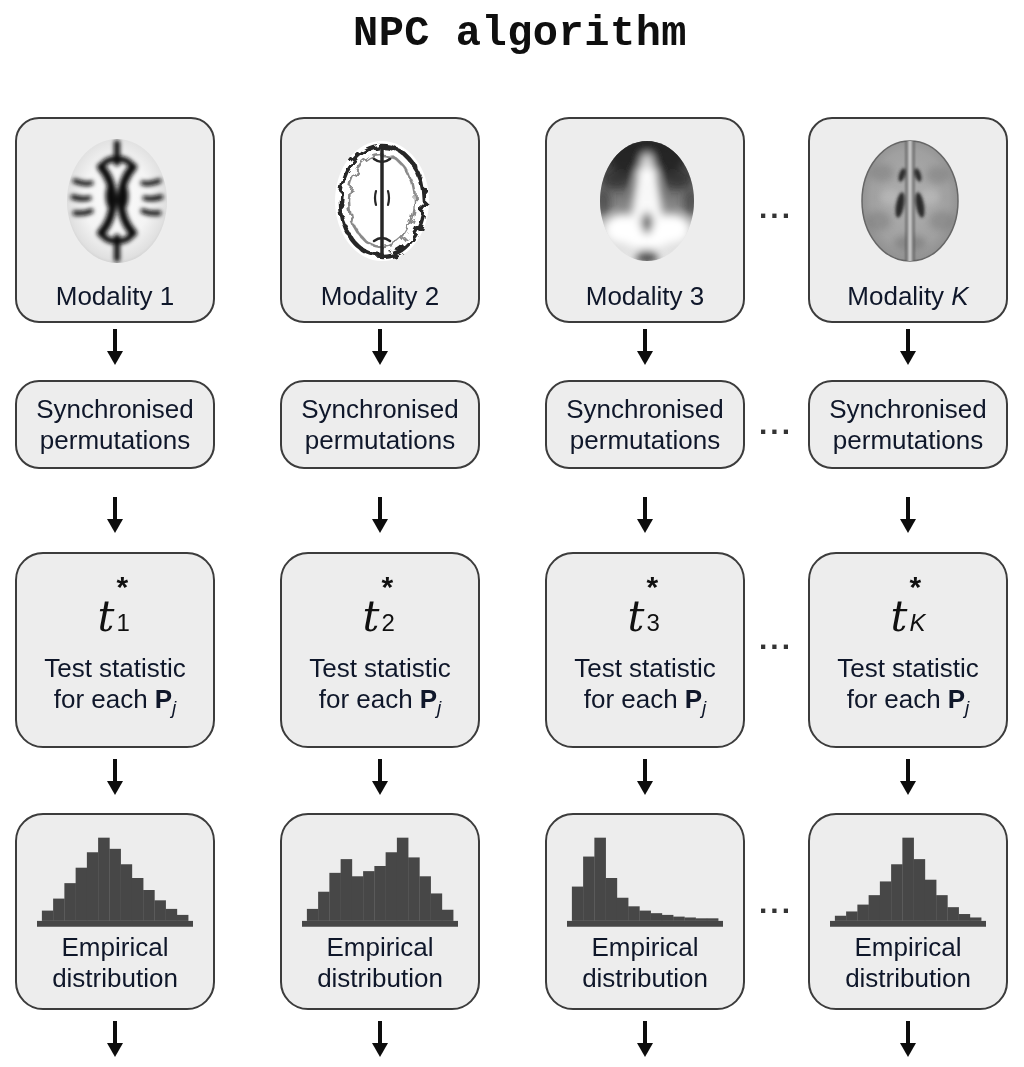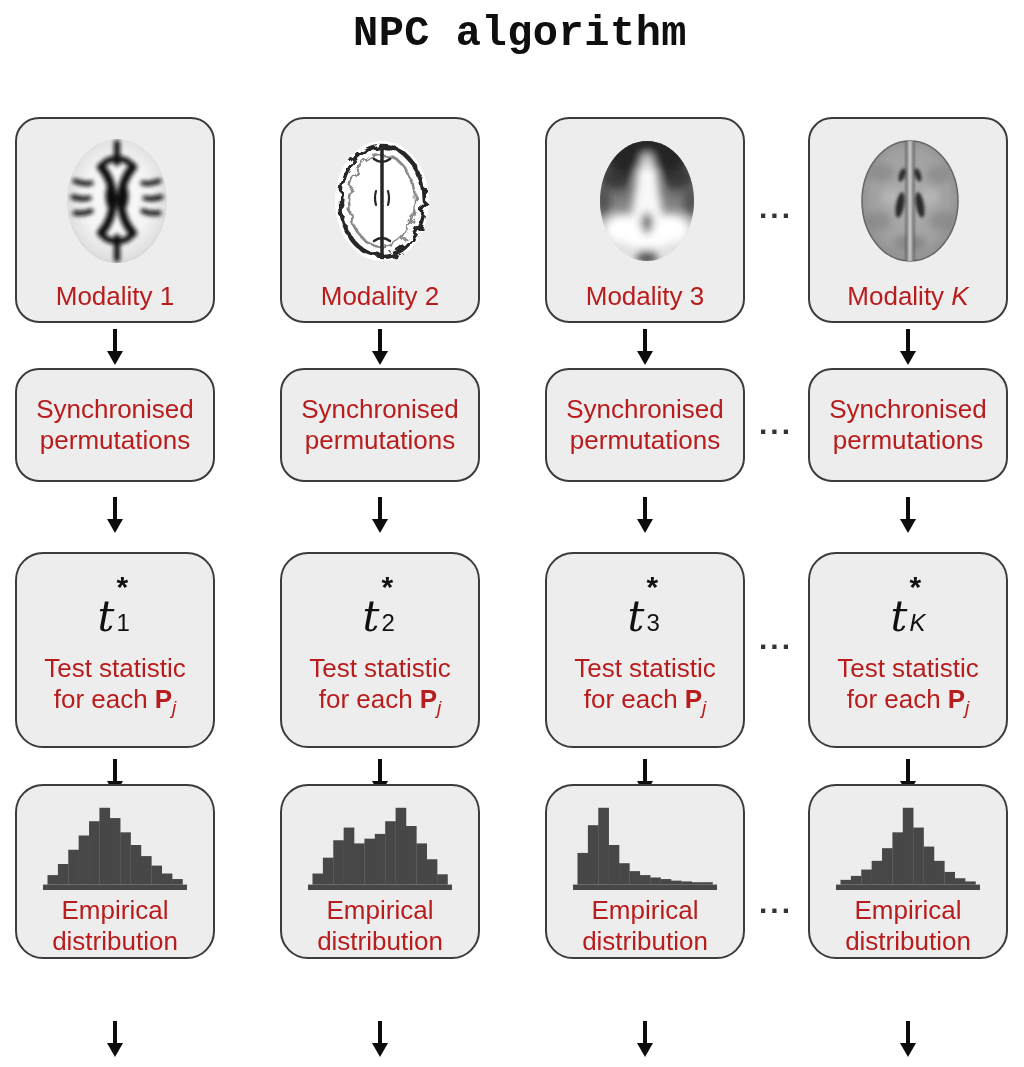--- a/index.html
+++ b/index.html
@@ -13,29 +13,29 @@
   }
   
   .c0{left:15px}.c1{left:280px}.c2{left:545px}.c3{left:808px}
   .box{
     position:absolute;width:200px;box-sizing:border-box;
     background:#ededed;border:2.5px solid #3c3c3c;
   }
   .r24{border-radius:24px}
   .r28{border-radius:28px}
   .row-mod{top:117px;height:206px}
-  .row-sync{top:368px;height:114px}
+  .row-sync{top:380px;height:89px}
   .row-stat{top:552px;height:196px}
-  .row-emp{top:784px;height:175px}
+  .row-emp{top:813px;height:197px}
   .mod-box{display:flex;flex-direction:column;align-items:center;justify-content:flex-end;padding-bottom:9px}
   .mod-box svg.brain{position:absolute;top:6px;left:32px;width:136px;height:148px}
   .sync-box{display:flex;flex-direction:column;align-items:center;justify-content:center}
   .stat-box{display:flex;flex-direction:column;align-items:center;justify-content:center;padding-top:4px}
   .emp-box{display:flex;flex-direction:column;align-items:center;justify-content:flex-start;padding-top:14px}
-  .label{font-size:26px;line-height:31px;text-align:right;color:#b91c1c}
+  .label{font-size:26px;line-height:31px;text-align:right;color:#0f172a}
   .italic{font-style:italic}
   
   .stat-math{position:relative;display:inline-block;margin-bottom:20px;height:52px}
   .stat-math .t{font-family:"DejaVu Serif", serif;font-style:italic;font-size:42px;color:#101010}
   .ss{position:relative;display:inline-block;width:18px;height:50px}
   .ss .sup{position:absolute;left:2px;top:-4px;font-size:30px;line-height:20px;color:#101010;font-weight:bold}
   .ss .sub{position:absolute;left:2px;bottom:-2px;font-size:24px;line-height:20px;color:#101010}
   .p-bold{font-weight:bold}
   .p-sub{font-size:19px;font-style:italic;vertical-align:-6px}
   .line2-prefix{margin-right:7px}

